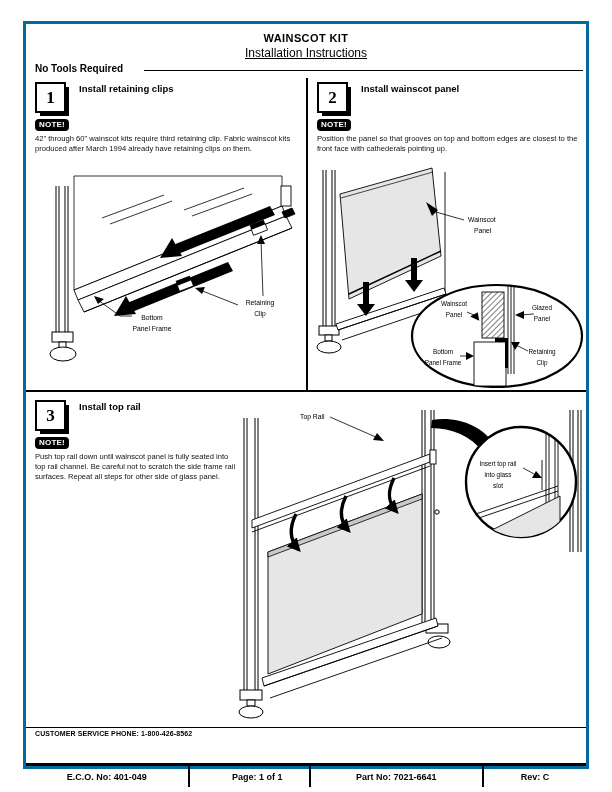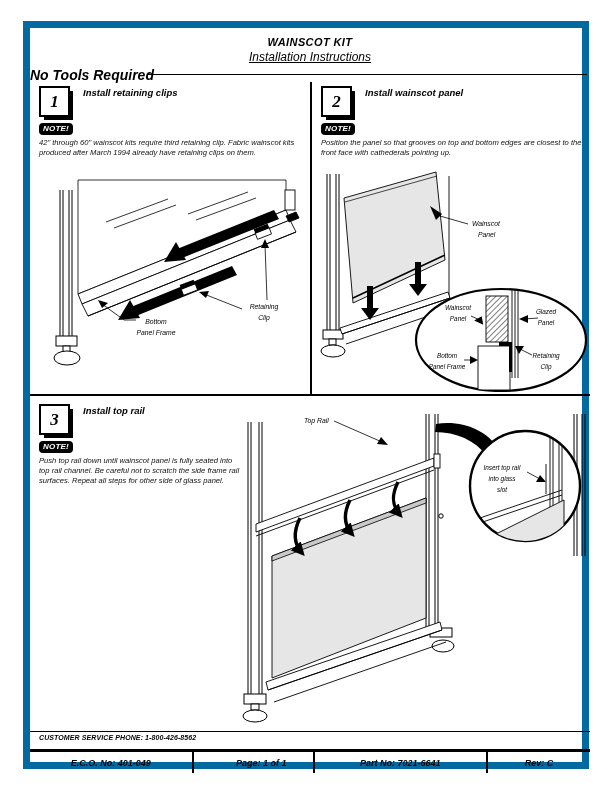--- a/index.html
+++ b/index.html
@@ -3,33 +3,33 @@
 <meta charset="utf-8">
 <style>
   html,body{margin:0;padding:0;}
   body{
     width:612px;height:792px;background:#ffffff;position:relative;
     font-family:"Liberation Sans",sans-serif;color:#000;
     -webkit-font-smoothing:antialiased;
   }
   .outer{
     position:absolute;left:23px;top:21px;width:566px;height:748px;
-    border:7px solid #0369a1;box-sizing:border-box;background:#fff;font-style:italic;
+    border:3px solid #0369a1;box-sizing:border-box;background:#fff;
   }
   .inner{position:absolute;left:0;top:0;width:560px;height:742px;}
   .title{
     position:absolute;top:8px;left:0;width:100%;text-align:center;
     font-size:11px;font-weight:bold;letter-spacing:.4px;
   }
   .subtitle{
     position:absolute;top:22px;left:0;width:100%;text-align:center;
     font-size:12px;text-decoration:underline;
   }
   .notools{
-    position:absolute;top:39px;left:0;font-size:14px;font-weight:bold;
+    position:absolute;top:39px;left:9px;font-size:10px;font-weight:bold;
   }
   .notools-rule{
     position:absolute;top:46px;left:118px;right:3px;height:0;
     border-top:1px solid #000;
   }
   .vdivider{
     position:absolute;left:280px;top:54px;width:2px;height:312px;background:#000;
   }
   .hdivider{
     position:absolute;left:0;top:366px;width:560px;height:2px;background:#000;
@@ -51,21 +51,21 @@
   }
   .note-text{
     position:absolute;font-size:7.6px;line-height:1.3;color:#111;
   }
   .diagram{position:absolute;}
   .thinline{position:absolute;left:0;top:703px;width:560px;height:1px;background:#000;}
   .cs-strip{
     position:absolute;left:9px;top:706px;font-size:7px;font-weight:bold;letter-spacing:.1px;
   }
   .eco-bar{
-    position:absolute;left:0;top:721px;width:560px;height:21px;
+    position:absolute;left:0;top:739px;width:560px;height:21px;
     border-top:3px solid #000;display:flex;box-sizing:content-box;align-items:center;
   }
   .eco-cell{
     height:21px;display:flex;align-items:center;justify-content:center;
     font-size:9px;font-weight:bold;border-right:2px solid #000;box-sizing:border-box;
   }
   .eco-cell:last-child{border-right:none;}
   .c1{width:170px;} .c2{width:109px;margin-left:16px;} .c3{width:180px;} .c4{width:106px;}
   svg text{font-family:"Liberation Sans",sans-serif;fill:#000;}
   .lbl{font-size:6.8px;}

